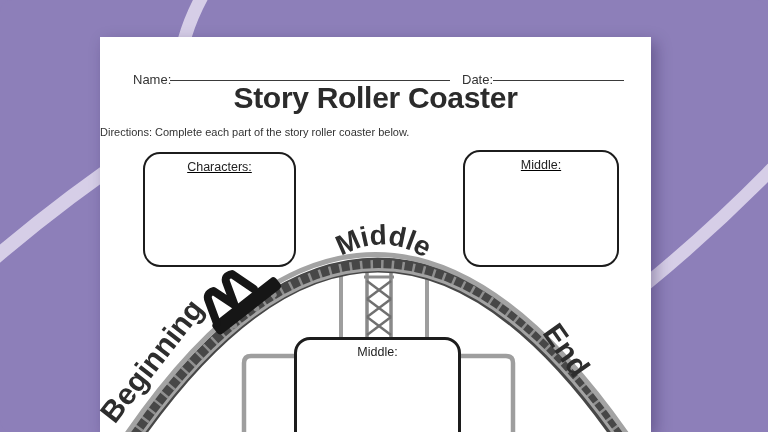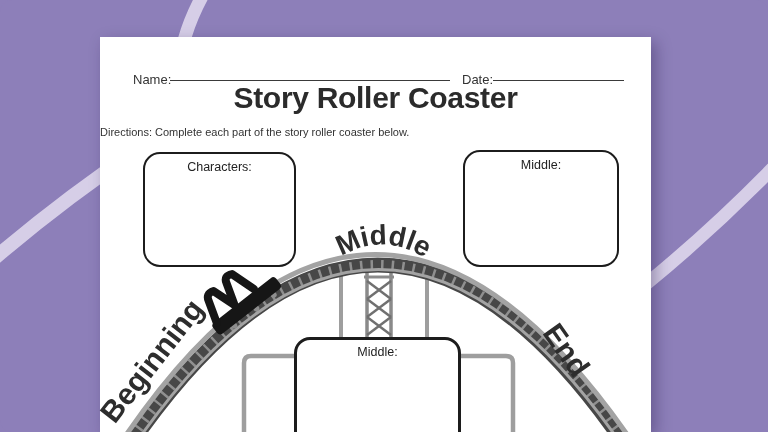--- a/index.html
+++ b/index.html
@@ -8,21 +8,21 @@
   .canvas{position:relative;width:768px;height:432px;overflow:hidden;background:#8d7fb9;border-radius:12px;}
   .bg-svg{position:absolute;left:0;top:0;z-index:0;}
   .page{position:absolute;left:100px;top:37px;width:551px;height:395px;
         background:#ffffff;z-index:1;box-shadow:5px 5px 14px rgba(35,20,70,.35);}
   .label-sm{position:absolute;font-size:13px;color:#333;}
   .write-line{position:absolute;height:13px;border-bottom:1.5px solid #3a3a3a;}
   .title{position:absolute;left:0;top:44px;width:551px;text-align:center;
          font-size:30px;font-weight:bold;color:#2b2b2b;letter-spacing:-.3px;}
   .directions{position:absolute;left:0;top:89px;width:551px;text-align:left;
               font-size:11px;color:#333;}
-  .field-box{position:absolute;background:#fff;border:2.5px solid #1c1c1c;border-radius:17px;}
+  .field-box{position:absolute;background:#fff;border:2.5px solid #1c1c1c;border-radius:17px;text-decoration:underline;}
   .field-box .box-label{display:block;text-align:center;margin-top:6px;
                         font-size:12.5px;color:#222;}
   #characters-box{left:43px;top:115px;width:149px;height:111px;}
   #setting-box{left:363px;top:113px;width:152px;height:113px;}
   #climax-box{position:absolute;left:294px;top:337px;width:161px;height:120px;
               background:#fff;border:3px solid #1c1c1c;border-radius:16px;z-index:3;}
   #climax-box .box-label{display:block;text-align:center;margin-top:5px;
                          font-size:12.5px;color:#222;}
   .coaster-svg{position:absolute;left:0;top:0;z-index:2;pointer-events:none;}
   .coaster-word{font-family:"Liberation Sans", sans-serif;font-weight:bold;fill:#2d2d2d;}

